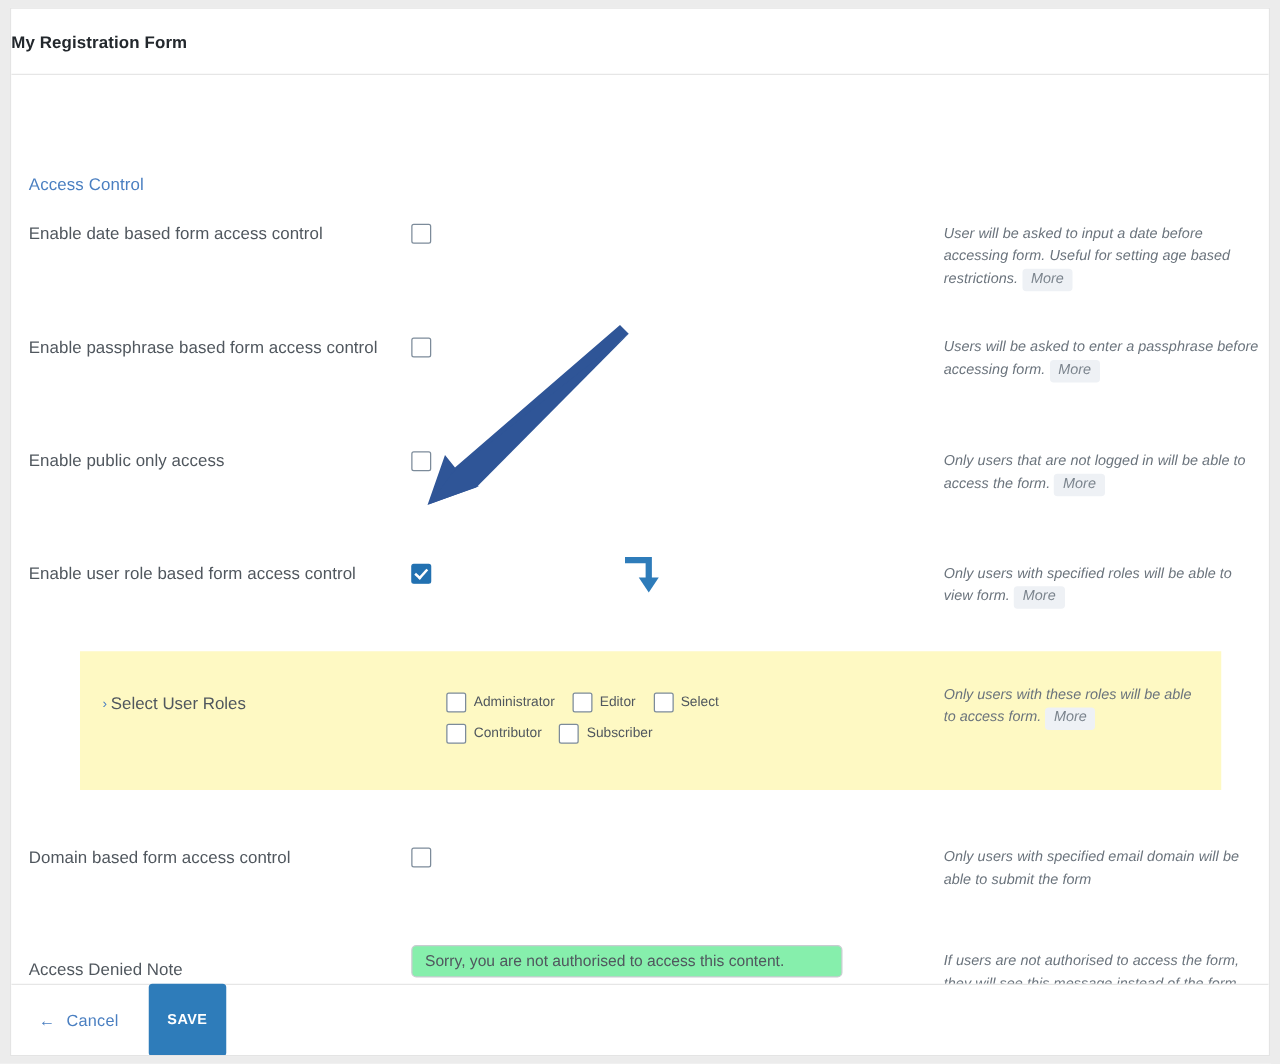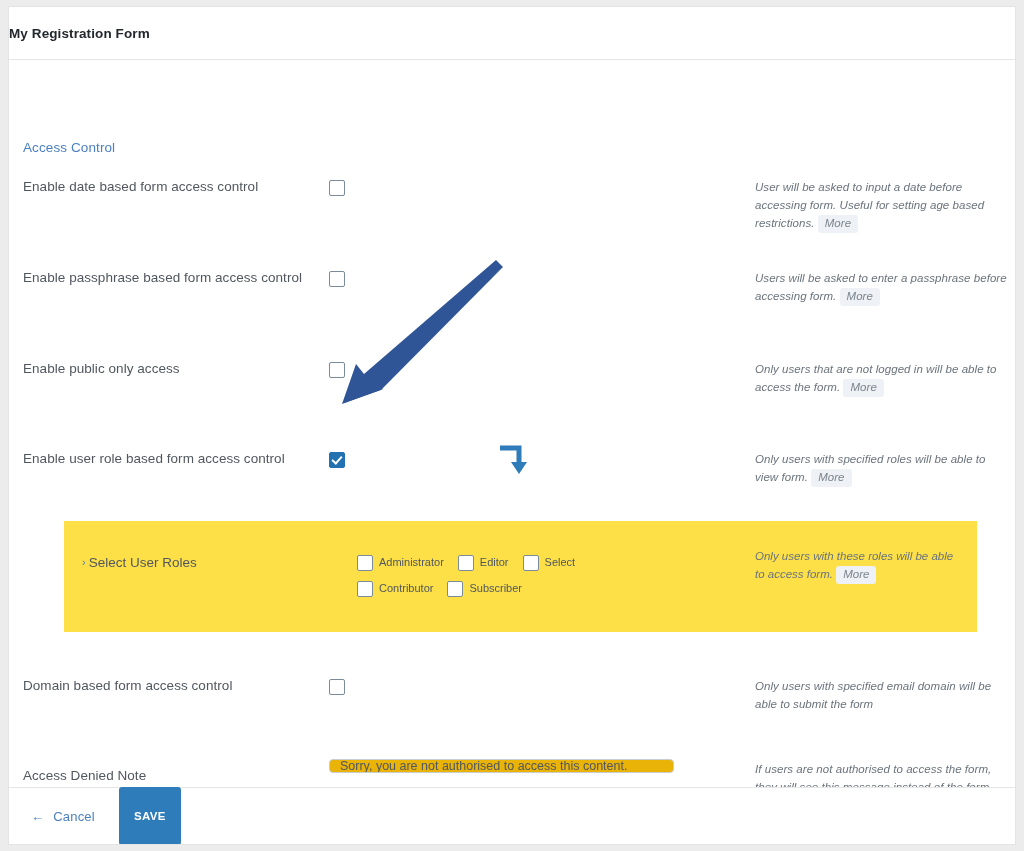--- a/index.html
+++ b/index.html
@@ -135,21 +135,21 @@
     white-space: nowrap;
   }
 
   
   .roles-panel {
     position: absolute;
     left: 55px;
     top: 461px;
     width: 913px;
     height: 111px;
-    background: #fde047;
+    background: #fef9c3;
   }
   .roles-label {
     position: absolute;
     left: 18px;
     top: 34px;
     font-size: 13.5px;
     color: #50575e;
   }
   .roles-chevron {
     color: #4a7fc1;
@@ -183,25 +183,25 @@
     font-size: 11.5px;
     font-style: italic;
     color: #6a737c;
     line-height: 18px;
   }
 
   
   .text-input {
     box-sizing: border-box;
     width: 345px;
-    height: 14px;
+    height: 26px;
     padding: 0 10px;
     border: 1px solid #c9ccd1;
     border-radius: 4px;
-    background: #eab308;
+    background: #86efac;
     font-family: "Liberation Sans", "DejaVu Sans", sans-serif;
     font-size: 12.5px;
     color: #50575e;
     outline: none;
   }
 
   
   .form-footer {
     position: absolute;
     left: 0;

